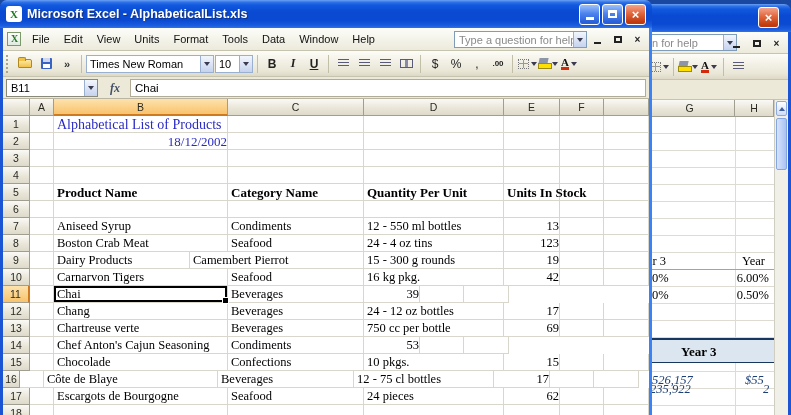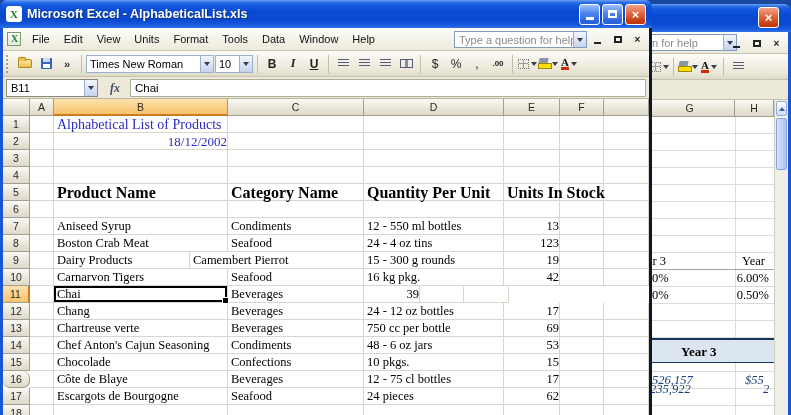--- a/index.html
+++ b/index.html
@@ -15,21 +15,21 @@
   font:bold 11px "Liberation Serif",serif;color:#1e7a1e;margin-right:5px;flex:none;}
 .title-text{color:#fff;font-size:12.5px;font-weight:bold;text-shadow:1px 1px 1px #10307a;white-space:nowrap;overflow:hidden;flex:1;}
 .win-btns{display:flex;gap:2px;flex:none;}
 .wbtn{width:21px;height:21px;border:1px solid #fff;border-radius:3px;display:flex;align-items:center;justify-content:center;
   color:#fff;font:bold 13px "Liberation Sans",sans-serif;}
 .wbtn.min,.wbtn.max{background:linear-gradient(180deg,#9dc1fa 0%,#4c83ee 45%,#2a60d8 90%);}
 .wbtn.close{background:linear-gradient(180deg,#f3a38b 0%,#e2663c 45%,#c03a0e 90%);}
 .g-min{width:8px;height:3px;background:#fff;margin-top:9px;}
 .g-max{width:9px;height:8px;border:2px solid #fff;border-top-width:3px;}
 
-.win-body{position:absolute;left:0;top:28px;right:0;bottom:0;border-left:3px solid #1b55d4;border-right:3px solid #0f172a;background:#ece9d8;text-decoration:underline;}
+.win-body{position:absolute;left:0;top:28px;right:0;bottom:0;border-left:3px solid #1b55d4;border-right:3px solid #3b82f6;background:#ece9d8;text-decoration:underline;}
 
 
 .menubar{position:absolute;left:0;top:0;right:0;height:23px;background:linear-gradient(180deg,#fdfdfa,#eceadb);
   border-bottom:1px solid #c6c3ae;display:flex;align-items:center;padding-left:4px;}
 .wb-icon{width:14px;height:14px;border:1px solid #7a9a6a;background:linear-gradient(#fff,#dfeadf);position:relative;margin-right:4px;flex:none;}
 .wb-icon::after{content:"X";position:absolute;left:3px;top:0;font:bold 10px "Liberation Serif",serif;color:#217a21;}
 .menu-item{font-size:11px;color:#111;padding:3px 7px;white-space:nowrap;}
 .helpbox{position:absolute;right:62px;top:3px;width:133px;height:17px;background:#fff;border:1px solid #7f9db9;display:flex;align-items:center;}
 .helpbox-txt{font-size:11px;color:#8a8a8a;padding-left:4px;flex:1;white-space:nowrap;overflow:hidden;}
 .combo-arrow{width:13px;height:100%;background:linear-gradient(180deg,#f2f6fd,#c6d3ee);border-left:1px solid #9ab0d0;
@@ -84,21 +84,21 @@
 .g-cell{position:relative;height:17px;background:#fff;border-right:1px solid #d9d7cb;border-bottom:1px solid #d9d7cb;flex:none;}
 .g-hdr{background:linear-gradient(180deg,#faf9f5,#e8e5d7 60%,#dedacb);border-right:1px solid #a09e90;border-bottom:1px solid #a09e90;
   display:flex;align-items:center;justify-content:center;font-size:10.5px;color:#2a2a24;}
 .hl-col{background:linear-gradient(180deg,#fde2ad,#f8c36c);border-bottom:2px solid #d07a1f;}
 .hl-row{background:linear-gradient(180deg,#fde2ad,#f8c36c);border-right:2px solid #d07a1f;}
 .c-txt{position:absolute;left:3px;top:1px;white-space:nowrap;z-index:2;font-family:"Liberation Serif",serif;color:#000;font-size:12.5px;line-height:15px;}
 .c-right{left:auto;right:0;}
 .c-blue{color:#2b2bc4;}
 .c-title{font-size:14px;}
 .c-date{font-size:13px;}
-.c-head{font-weight:bold;font-size:16px;}
+.c-head{font-weight:bold;font-size:13px;}
 .selected{z-index:3;box-shadow:inset 0 0 0 2px #000;}
 .selected::after{content:"";position:absolute;right:-2px;bottom:-2px;width:5px;height:5px;background:#000;border:1px solid #fff;z-index:4;}
 
 
 .bg-window{position:absolute;left:645px;top:4px;width:146px;height:411px;z-index:1;}
 .bg-title{position:absolute;left:0;right:0;top:0;height:28px;border-radius:0 7px 0 0;
   background:linear-gradient(180deg,#6ba1f3 0%,#2f72e8 8%,#1159de 18%,#0a4ad2 42%,#0a4ad2 72%,#1b5ee0 92%,#3571e4 100%);}
 .bg-close{position:absolute;right:12px;top:3px;}
 .bg-body{position:absolute;left:0;right:0;top:28px;bottom:0;border-right:3px solid #1b55d4;background:#ece9d8;}
 .bg-menurow{position:absolute;left:0;right:0;top:0;height:22px;background:linear-gradient(180deg,#fdfdfa,#eceadb);border-bottom:1px solid #c6c3ae;}
@@ -541,23 +541,20 @@
           </div>
           <div class="g-row">
             <div class="g-cell g-hdr" style="width: 27px;">14</div>
             <div class="g-cell" style="width: 24px;"></div>
             <div class="g-cell" style="width: 174px;">
               <span class="c-txt ">Chef Anton's Cajun Seasoning</span>
             </div>
             <div class="g-cell" style="width: 136px;">
               <span class="c-txt ">Condiments</span>
             </div>
-            <div class="g-cell" style="width: 140px;">
-              <span class="c-txt ">48 - 6 oz jars</span>
-            </div>
             <div class="g-cell" style="width: 56px;">
               <span class="c-txt c-right">53</span>
             </div>
             <div class="g-cell" style="width: 44px;"></div>
             <div class="g-cell" style="width: 45px;"></div>
           </div>
           <div class="g-row">
             <div class="g-cell g-hdr" style="width: 27px;">15</div>
             <div class="g-cell" style="width: 24px;"></div>
             <div class="g-cell" style="width: 174px;">
@@ -569,21 +566,21 @@
             <div class="g-cell" style="width: 140px;">
               <span class="c-txt ">10 pkgs.</span>
             </div>
             <div class="g-cell" style="width: 56px;">
               <span class="c-txt c-right">15</span>
             </div>
             <div class="g-cell" style="width: 44px;"></div>
             <div class="g-cell" style="width: 45px;"></div>
           </div>
           <div class="g-row">
-            <div class="g-cell g-hdr" style="width: 27px; border-radius: 7px;">16</div>
+            <div class="g-cell g-hdr" style="width: 17px;">16</div>
             <div class="g-cell" style="width: 24px;"></div>
             <div class="g-cell" style="width: 174px;">
               <span class="c-txt ">Côte de Blaye</span>
             </div>
             <div class="g-cell" style="width: 136px;">
               <span class="c-txt ">Beverages</span>
             </div>
             <div class="g-cell" style="width: 140px;">
               <span class="c-txt ">12 - 75 cl bottles</span>
             </div>

